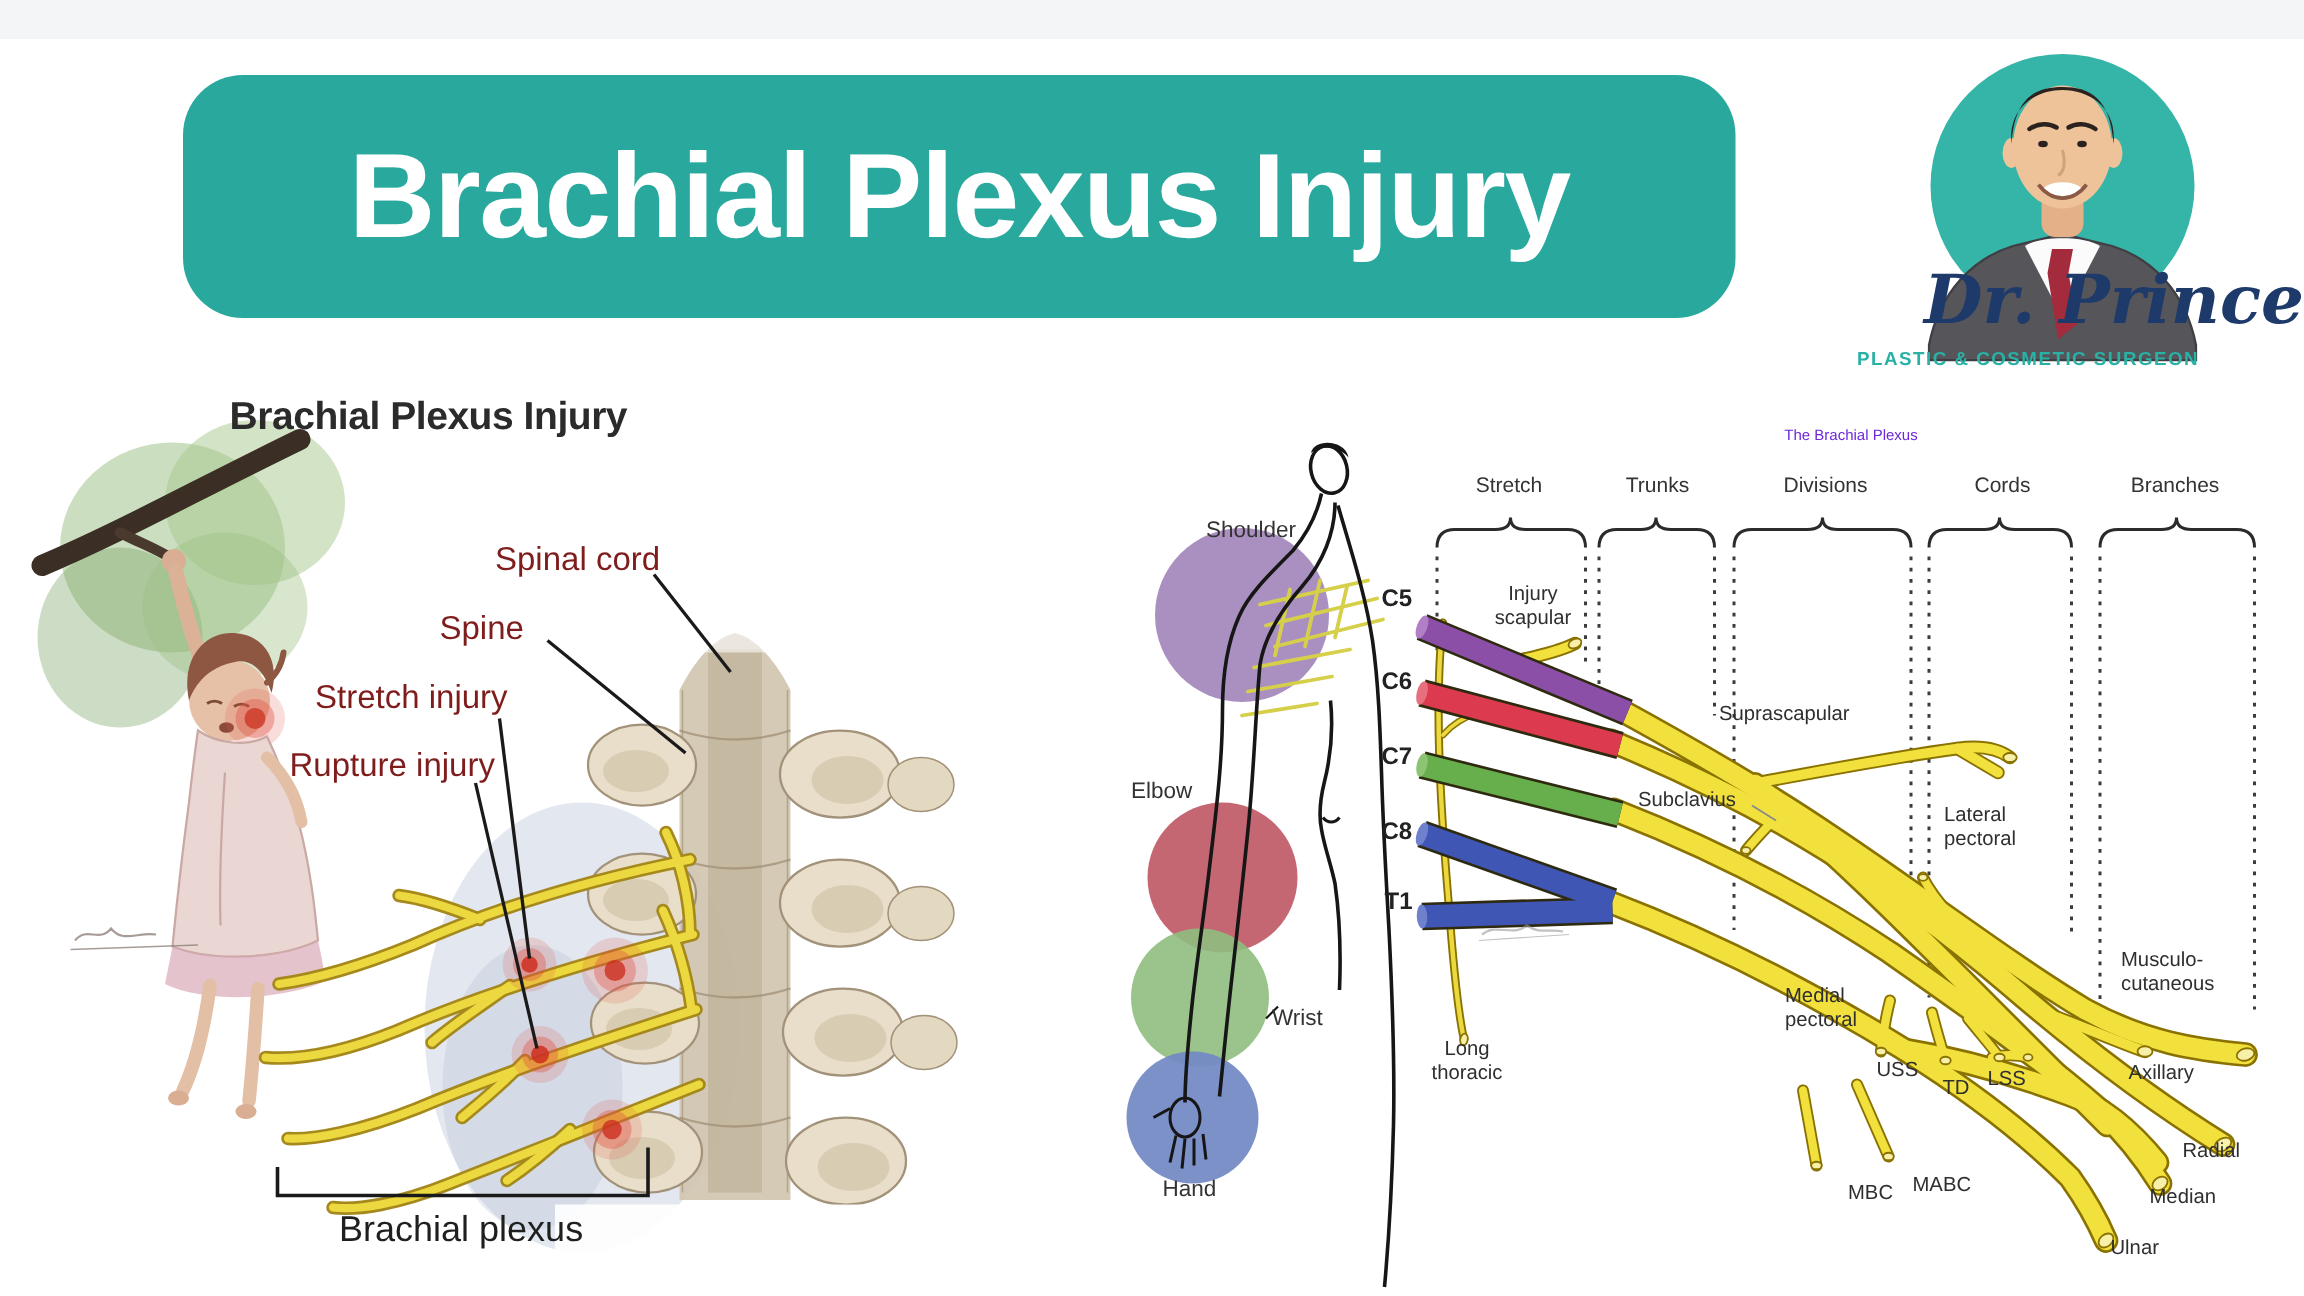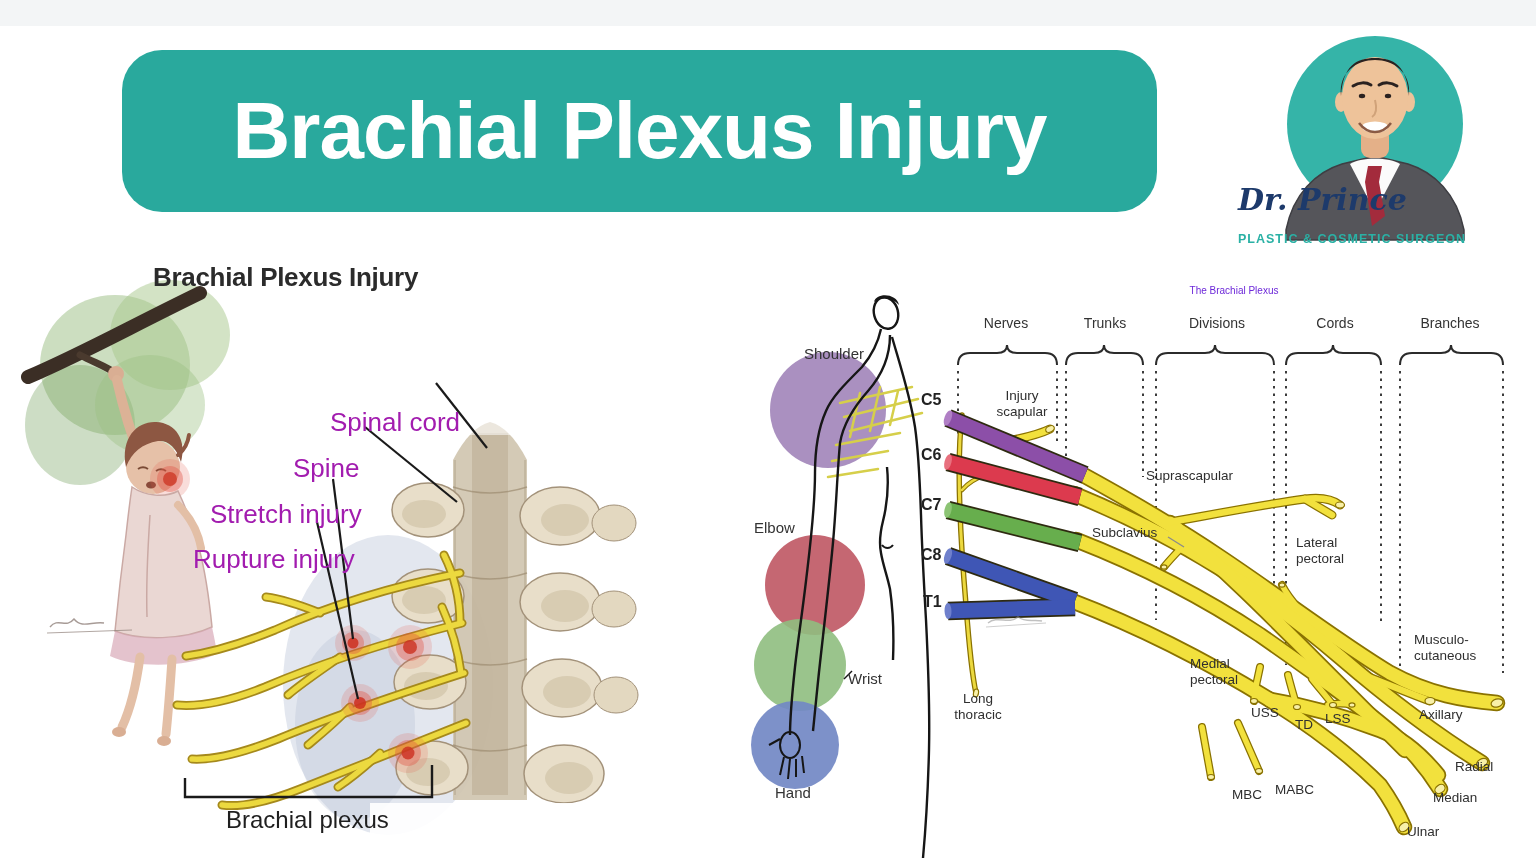--- a/index.html
+++ b/index.html
@@ -3,26 +3,26 @@
 <meta charset="utf-8">
 <style>
   html,body{margin:0;padding:0;background:#ffffff;}
   .page{position:relative;width:1536px;height:864px;background:#ffffff;overflow:hidden;
         font-family:"Liberation Sans", sans-serif;padding-left:33px;}
   .topstrip{position:absolute;left:0;top:0;width:1536px;height:26px;background:#f3f5f6;}
   .banner{position:absolute;left:122px;top:50px;width:1035px;height:162px;border-radius:40px;
           display:flex;align-items:center;justify-content:center;}
   .banner-title{color:#ffffff;font-size:80px;font-weight:700;letter-spacing:-1px;white-space:nowrap;}
   .logo{position:absolute;left:1238px;top:4px;width:298px;height:258px;}
-  .logo-name{position:absolute;left:0;top:170px;width:298px;text-align:left;
-             font-family:"DejaVu Serif", serif;font-style:italic;font-weight:700;font-size:30px;line-height:52px;}
+  .logo-name{position:absolute;left:0;top:170px;width:298px;text-align:right;
+             font-family:"DejaVu Serif", serif;font-style:italic;font-weight:700;font-size:45px;line-height:52px;}
   .logo-sub{position:absolute;left:0;top:228px;width:298px;text-align:left;
             font-weight:700;font-size:12.5px;letter-spacing:1px;}
   .lf-title{position:absolute;left:153px;top:262px;font-size:26px;font-weight:700;color:#2b2b2b;letter-spacing:-0.3px;}
-  .llab{position:absolute;font-size:26px;color:#a21caf;white-space:nowrap;margin-top:47px;}
+  .llab{position:absolute;font-size:22px;color:#7f1d1d;white-space:nowrap;}
   .llab-bp{position:absolute;font-size:24px;color:#1f1f1f;white-space:nowrap;}
   .rf-title{position:absolute;left:1154px;top:285px;width:160px;text-align:center;
             font-size:10px;font-weight:400;color:#6d28d9;}
   .col-h{position:absolute;top:315px;width:80px;text-align:center;font-size:14px;color:#333;}
   .root-lab{position:absolute;font-size:16px;font-weight:700;color:#222;}
   .body-lab{position:absolute;font-size:15px;color:#333;white-space:nowrap;}
   .nlab{position:absolute;font-size:13.5px;color:#2f2f2f;line-height:15.5px;}
   .nlab.nw{white-space:nowrap;}
   .ctr{text-align:center;}
   svg{position:absolute;display:block;}
@@ -368,21 +368,21 @@
     <g stroke="#8a8a8a" stroke-width="1.3" fill="none">
       <path d="M 428,262 L 444,272"></path>
     </g>
     <g opacity="0.6">
       <path d="M 248,348 C 258,340 268,350 278,342 C 286,348 294,344 302,346" stroke="#999999" stroke-width="1.5" fill="none"></path>
       <path d="M 246,352 L 306,348" stroke="#999999" stroke-width="0.8" fill="none"></path>
     </g>
   </svg>
 
   <div class="rf-title">The Brachial Plexus</div>
-  <div class="col-h" style="left:966px">Nerves</div>
+  <div class="col-h" style="left:966px">Stretch</div>
   <div class="col-h" style="left:1065px">Trunks</div>
   <div class="col-h" style="left:1177px">Divisions</div>
   <div class="col-h" style="left:1295px">Cords</div>
   <div class="col-h" style="left:1410px">Branches</div>
 
   <div class="body-lab" style="left:804px;top:345px">Shoulder</div>
   <div class="body-lab" style="left:754px;top:519px">Elbow</div>
   <div class="body-lab" style="left:848px;top:670px">Wrist</div>
   <div class="body-lab" style="left:775px;top:784px">Hand</div>
 

